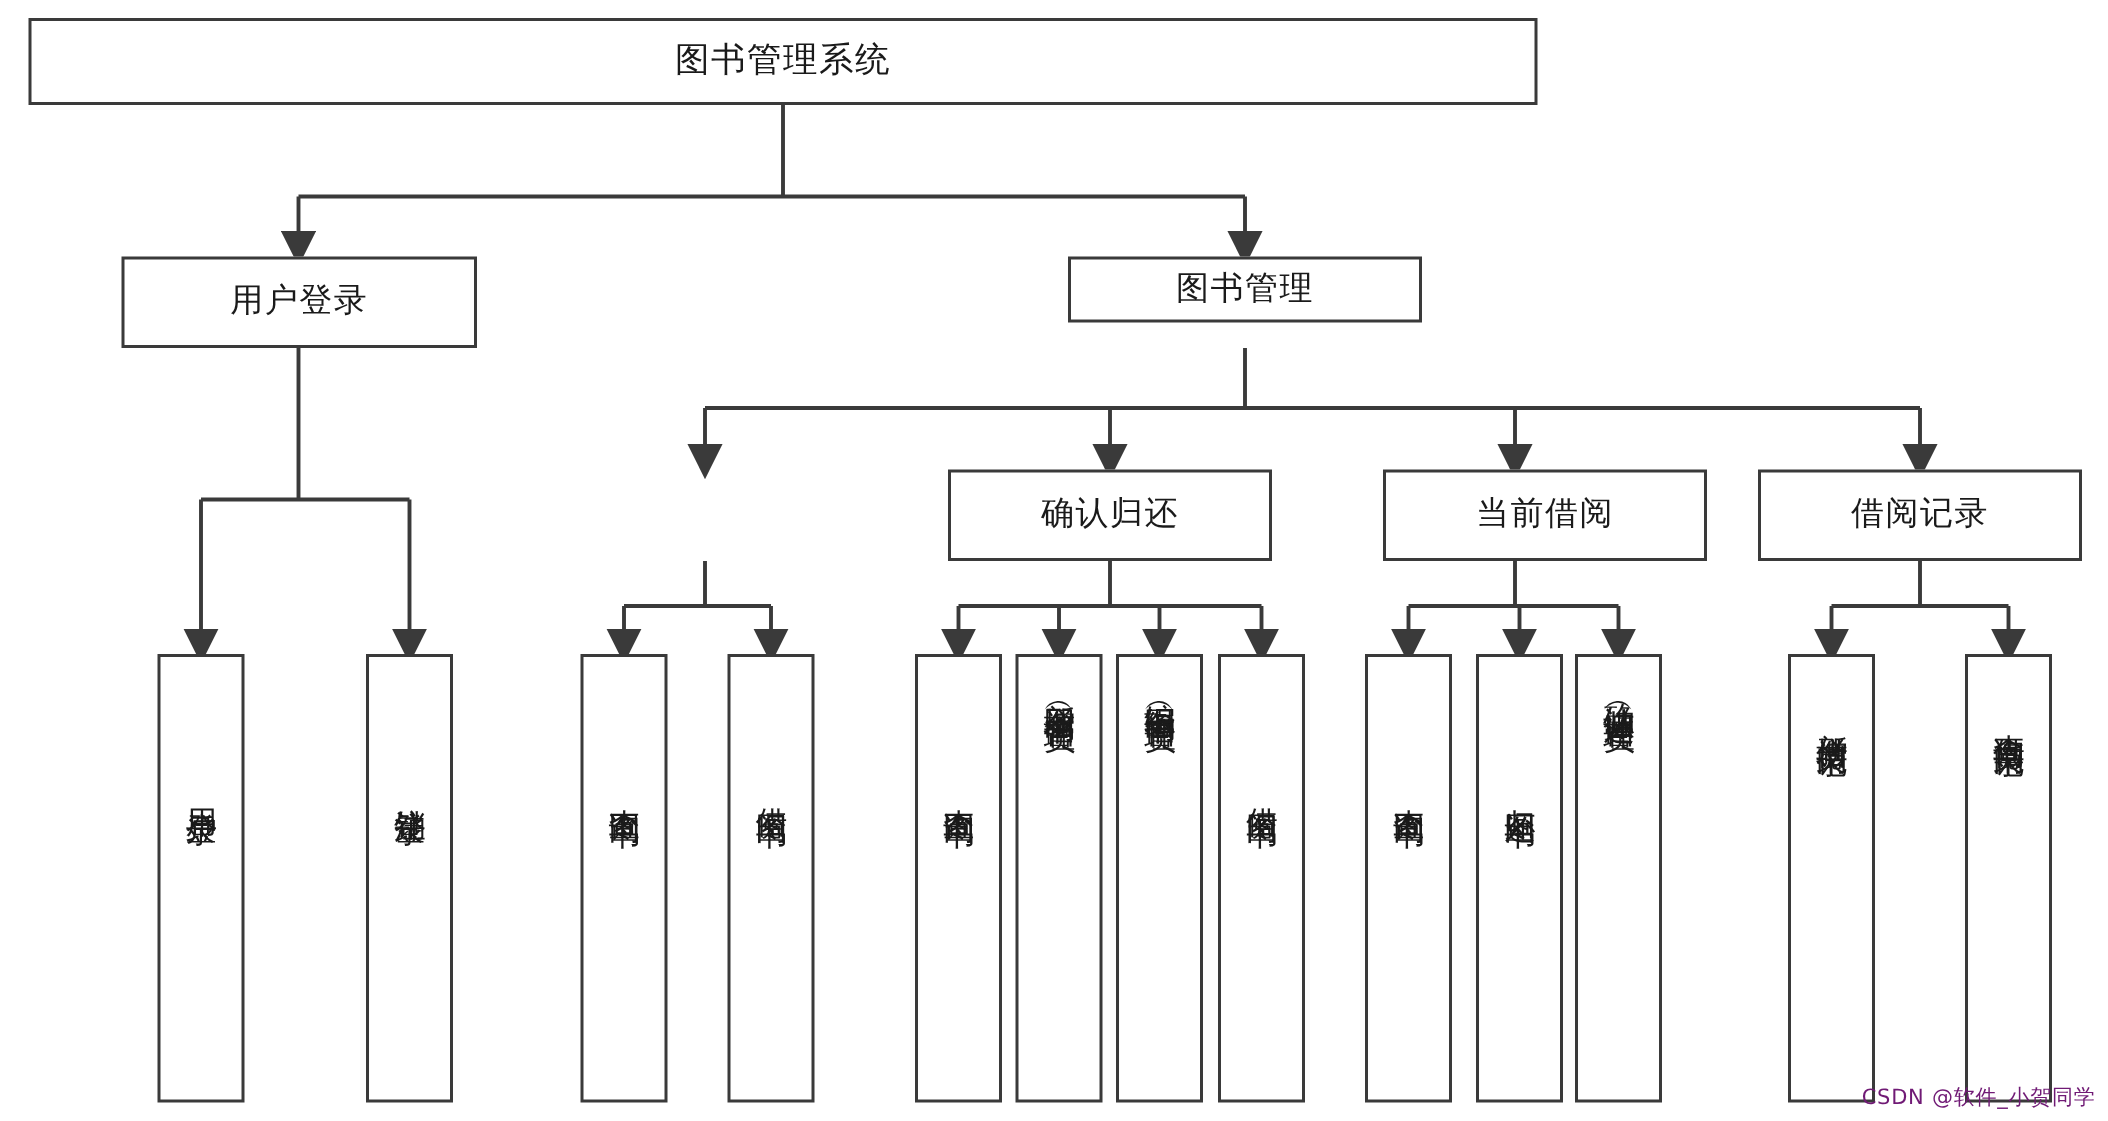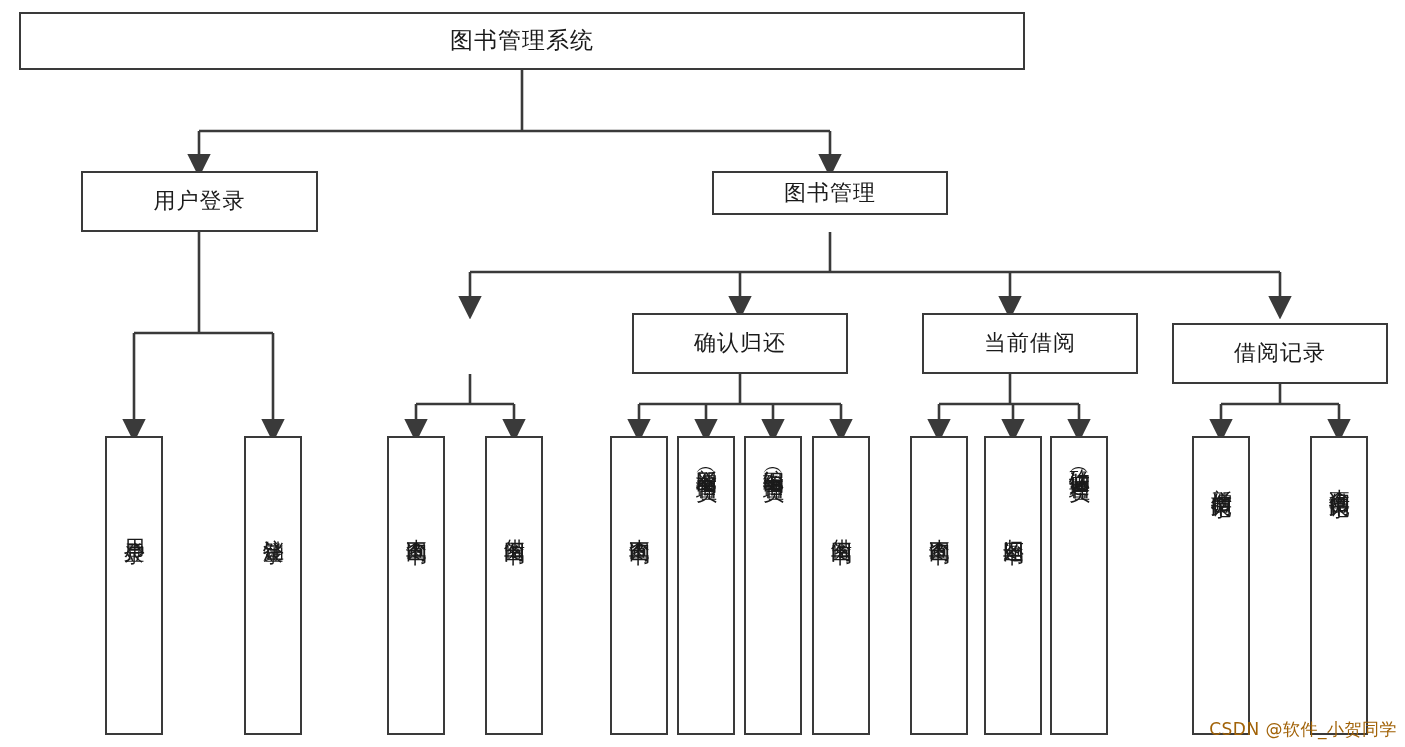--- a/index.html
+++ b/index.html
@@ -59,22 +59,22 @@
     white-space: nowrap;
     color: #1a1a1a;
   }
   .leaf-mid .vtext {
     padding-top: 70px;
   }
   .watermark {
     position: absolute;
     right: 8px;
     bottom: 6px;
-    font-size: 17px;
-    color: #a16207;
+    font-size: 14px;
+    color: #701a75;
     letter-spacing: 0.5px;
     white-space: nowrap;
   }
 </style>
 </head>
 <body>
 
 <div id="canvas">
 
   <svg id="edges" viewBox="0 0 1405 747" xmlns="http://www.w3.org/2000/svg">
@@ -137,21 +137,21 @@
   <div class="node horiz" style="left:712px; top:171px; width:236px; height:44px;">
     <span>图书管理</span>
   </div>
 
   <div class="node horiz" style="left:632px; top:313px; width:216px; height:61px;">
     <span>确认归还</span>
   </div>
   <div class="node horiz" style="left:902px; top:313px; width:216px; height:61px;margin-left:20px;">
     <span>当前借阅</span>
   </div>
-  <div class="node horiz" style="left:1172px; top:313px; width:216px; height:61px;margin-top:10px;">
+  <div class="node horiz" style="left:1172px; top:313px; width:216px; height:61px;">
     <span>借阅记录</span>
   </div>
 
   <div class="node leaf leaf-mid" style="left:105px; top:436px; width:58px; height:299px;">
     <span class="vtext">用户登录</span>
   </div>
   <div class="node leaf leaf-mid" style="left:244px; top:436px; width:58px; height:299px;">
     <span class="vtext">注销登录</span>
   </div>
 

